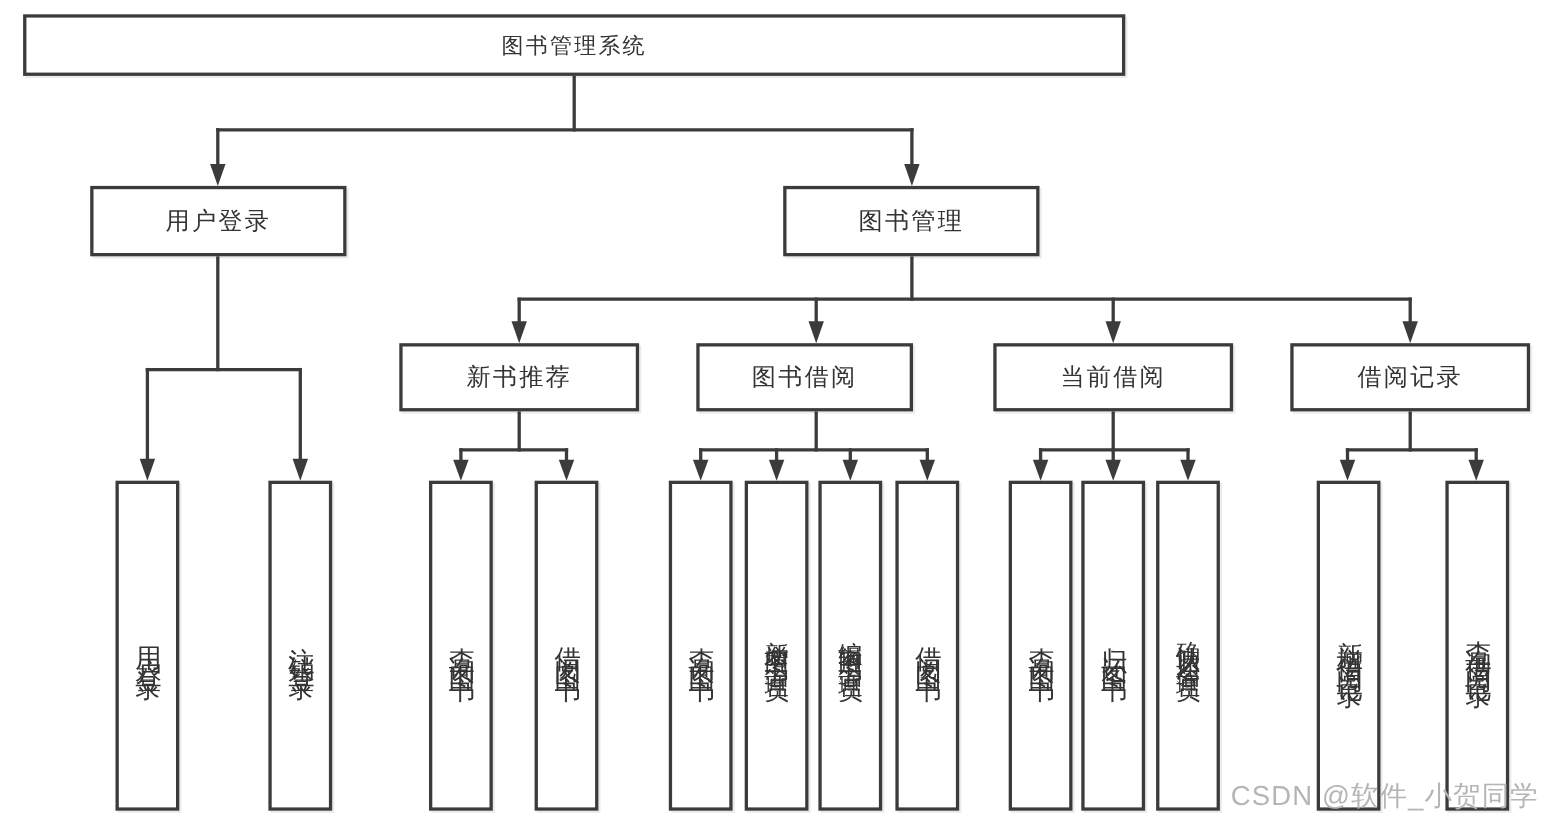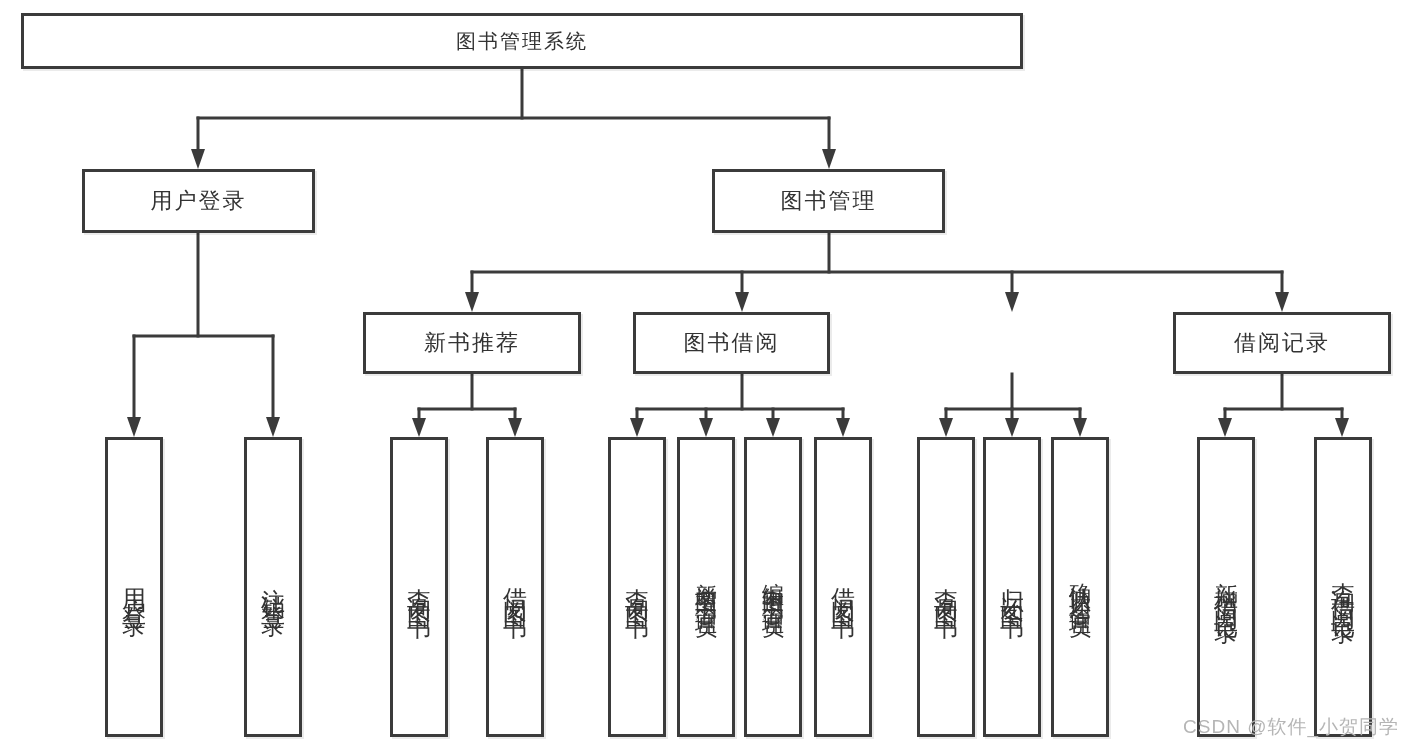--- a/index.html
+++ b/index.html
@@ -20,21 +20,21 @@
     writing-mode:vertical-rl; text-orientation:mixed;
     font-size:24px; letter-spacing:9px; line-height:1; white-space:nowrap;
   }
   .v-node.tight span { font-size:22px; letter-spacing:5px; }
   .v-node.mid span  { letter-spacing:8px; }
   svg.connectors { position:absolute; left:0; top:0; pointer-events:none; }
   svg.connectors line { stroke:#3b3b3b; stroke-width:3; stroke-linecap:square; }
   svg.connectors polygon { fill:#3b3b3b; }
   .watermark {
     position:absolute; right:6px; bottom:7px;
-    font-size:19px; color:#b5b5b5; letter-spacing:1px; white-space:nowrap;margin-left:20px;
+    font-size:25px; color:#b5b5b5; letter-spacing:1px; white-space:nowrap;margin-left:20px;
   }
 </style>
 </head>
 <body>
 
 <div class="stage">
 
   <svg class="connectors" width="1405" height="747">
 
     <g>
@@ -121,20 +121,23 @@
   <div class="node h-node" style="left:363px;top:312px;width:218px;height:62px">
     <span>新书推荐</span>
   </div>
 
   <div class="node h-node" style="left:712px;top:169px;width:233px;height:64px">
     <span>图书管理</span>
   </div>
   <div class="node h-node" style="left:633px;top:312px;width:197px;height:62px">
     <span>图书借阅</span>
   </div>
+  <div class="node h-node" style="left:903px;top:312px;width:218px;height:62px">
+    <span>当前借阅</span>
+  </div>
   <div class="node h-node" style="left:1173px;top:312px;width:218px;height:62px">
     <span>借阅记录</span>
   </div>
 
   <div class="node v-node" style="left:105px;top:437px;width:58px;height:300px">
     <span>用户登录</span>
   </div>
   <div class="node v-node" style="left:244px;top:437px;width:58px;height:300px">
     <span>注销登录</span>
   </div>

